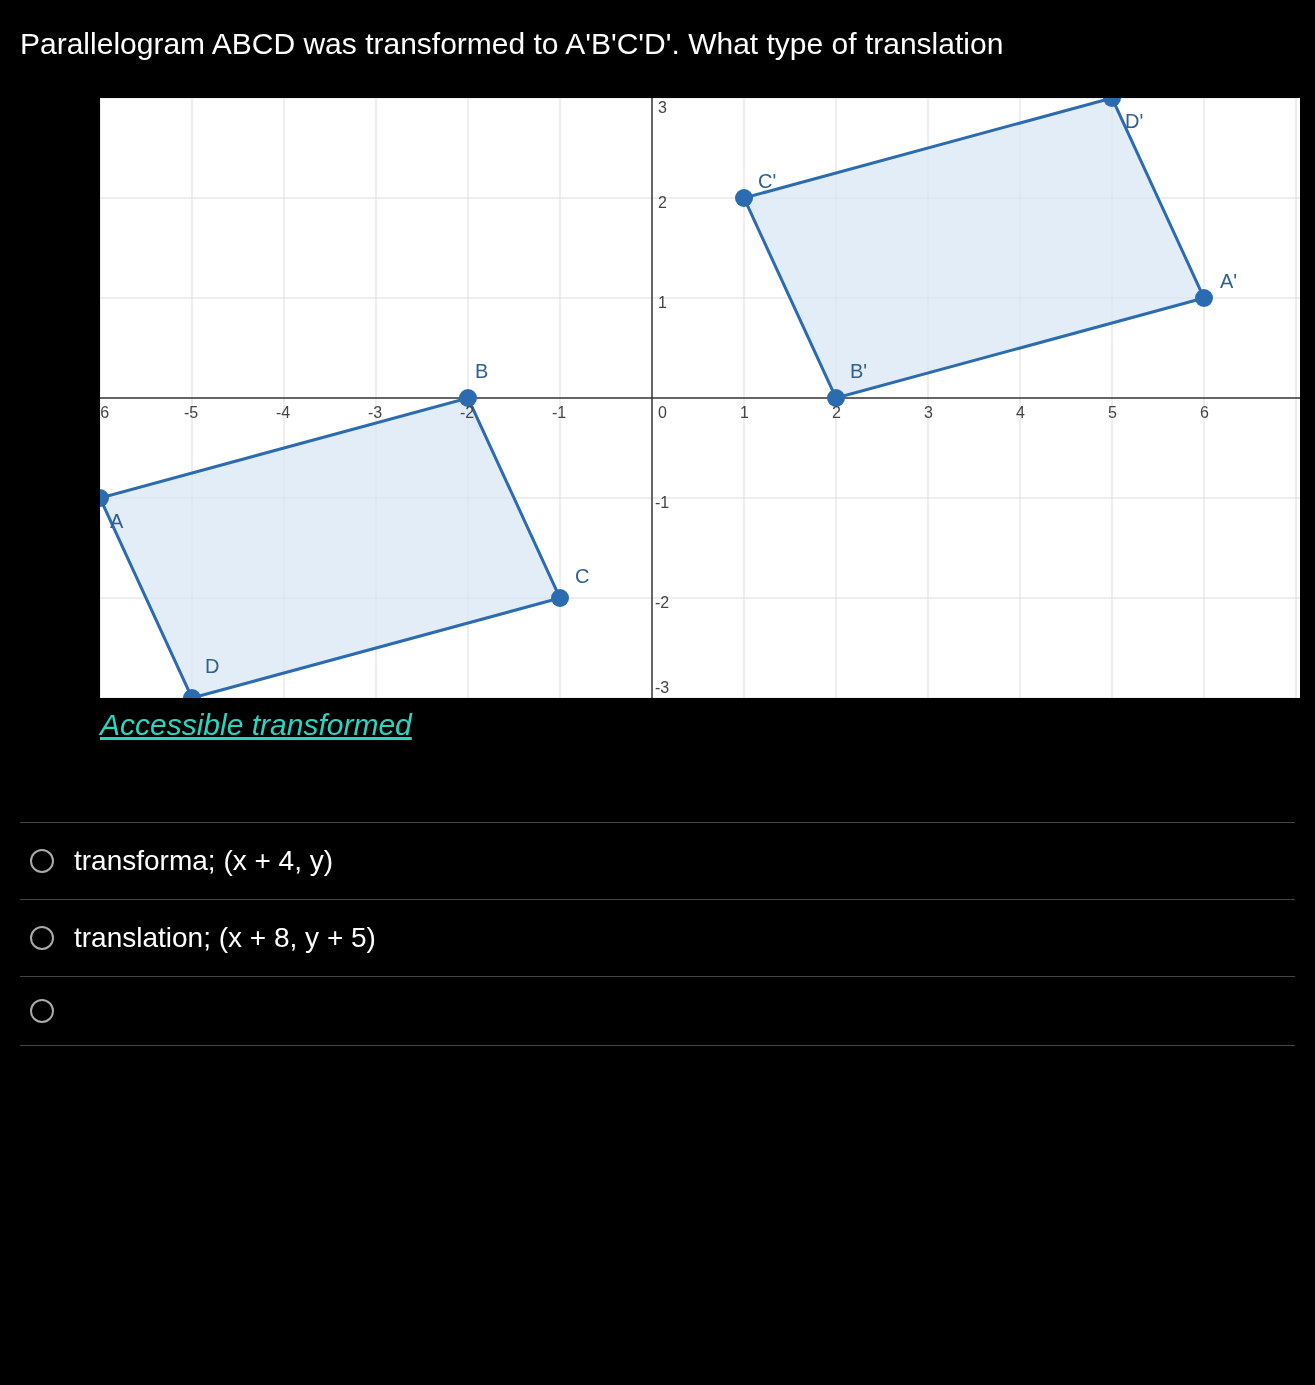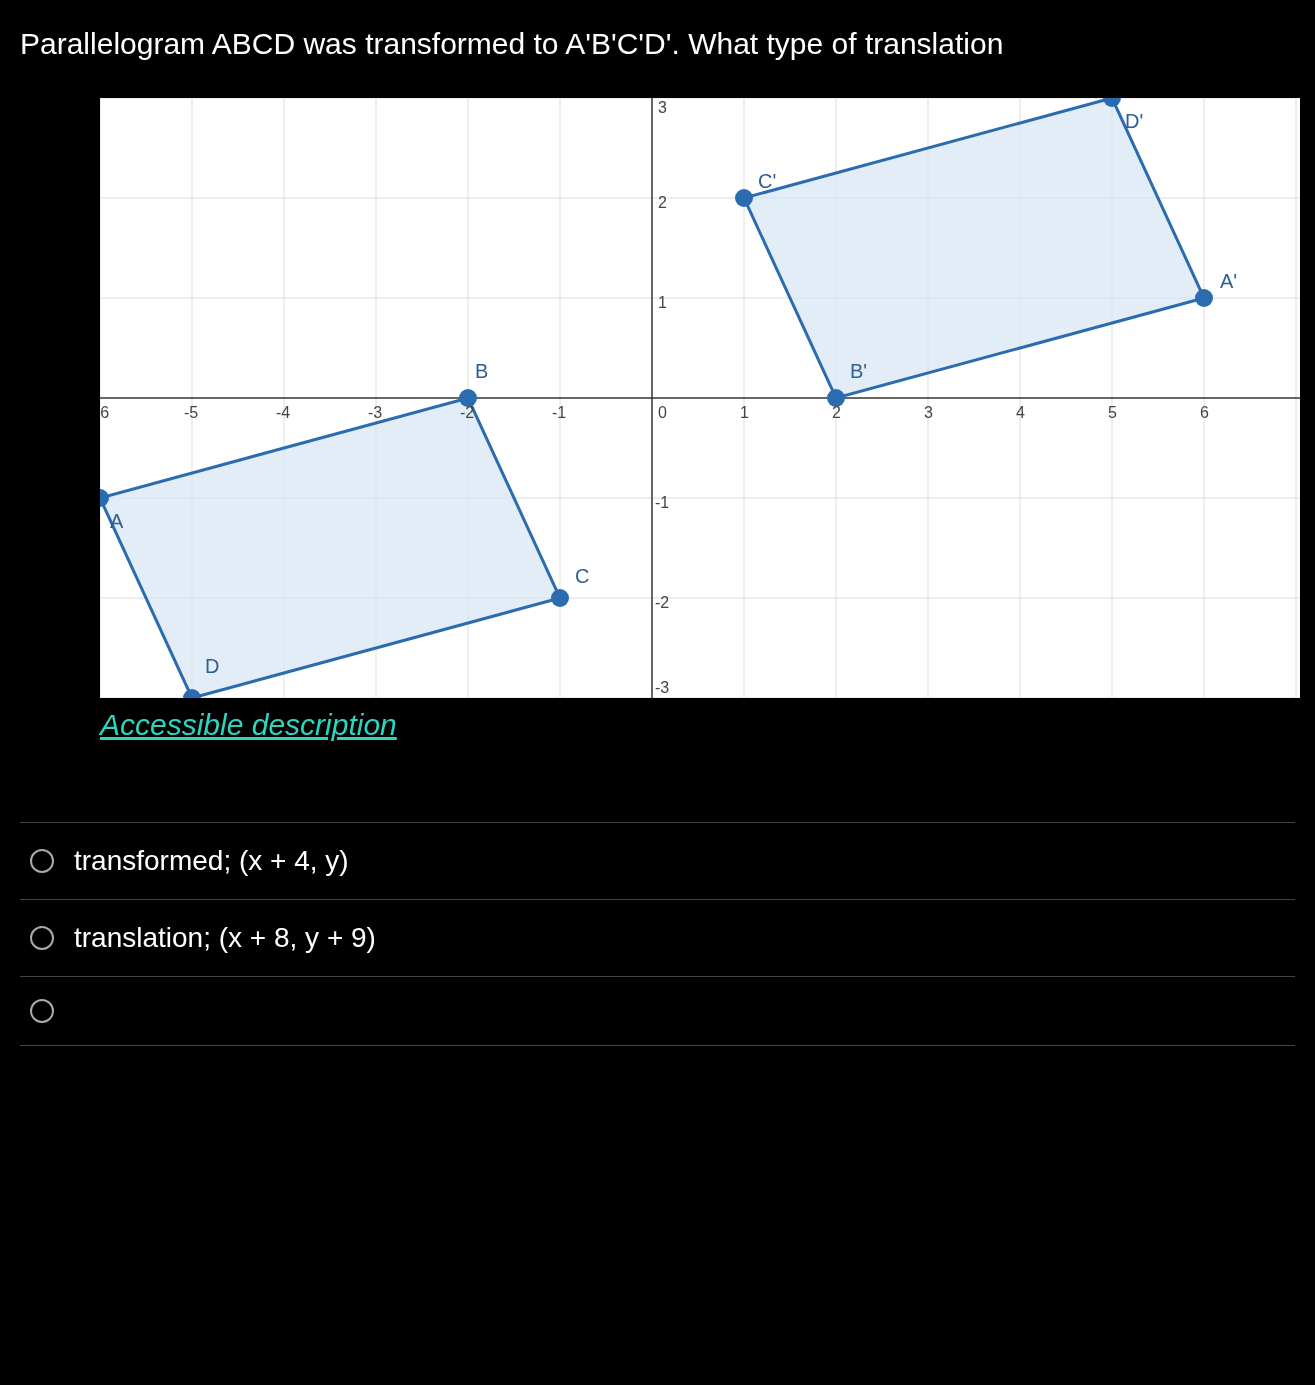--- a/index.html
+++ b/index.html
@@ -142,30 +142,30 @@
 
         <text x="1120" y="190">A'</text>
         <text x="750" y="280">B'</text>
         <text x="658" y="90">C'</text>
         <text x="1025" y="30">D'</text>
       </g>
     </svg>
   </div>
 </div>
 
-<a href="#" class="accessible-link">Accessible description</a>
+<a href="#" class="accessible-link">Accessible transformed</a>
 
 <div class="options">
   <div class="option-row">
     <div class="radio"></div>
-    <div class="option-label">transformed; (x + 4, y)</div>
+    <div class="option-label">transforma; (x + 4, y)</div>
   </div>
   <div class="option-row">
     <div class="radio"></div>
-    <div class="option-label">translation; (x + 8, y + 9)</div>
+    <div class="option-label">translation; (x + 8, y + 5)</div>
   </div>
   <div class="option-row">
     <div class="radio"></div>
   </div>
 </div>
 
 
 
 
 </body></html>

